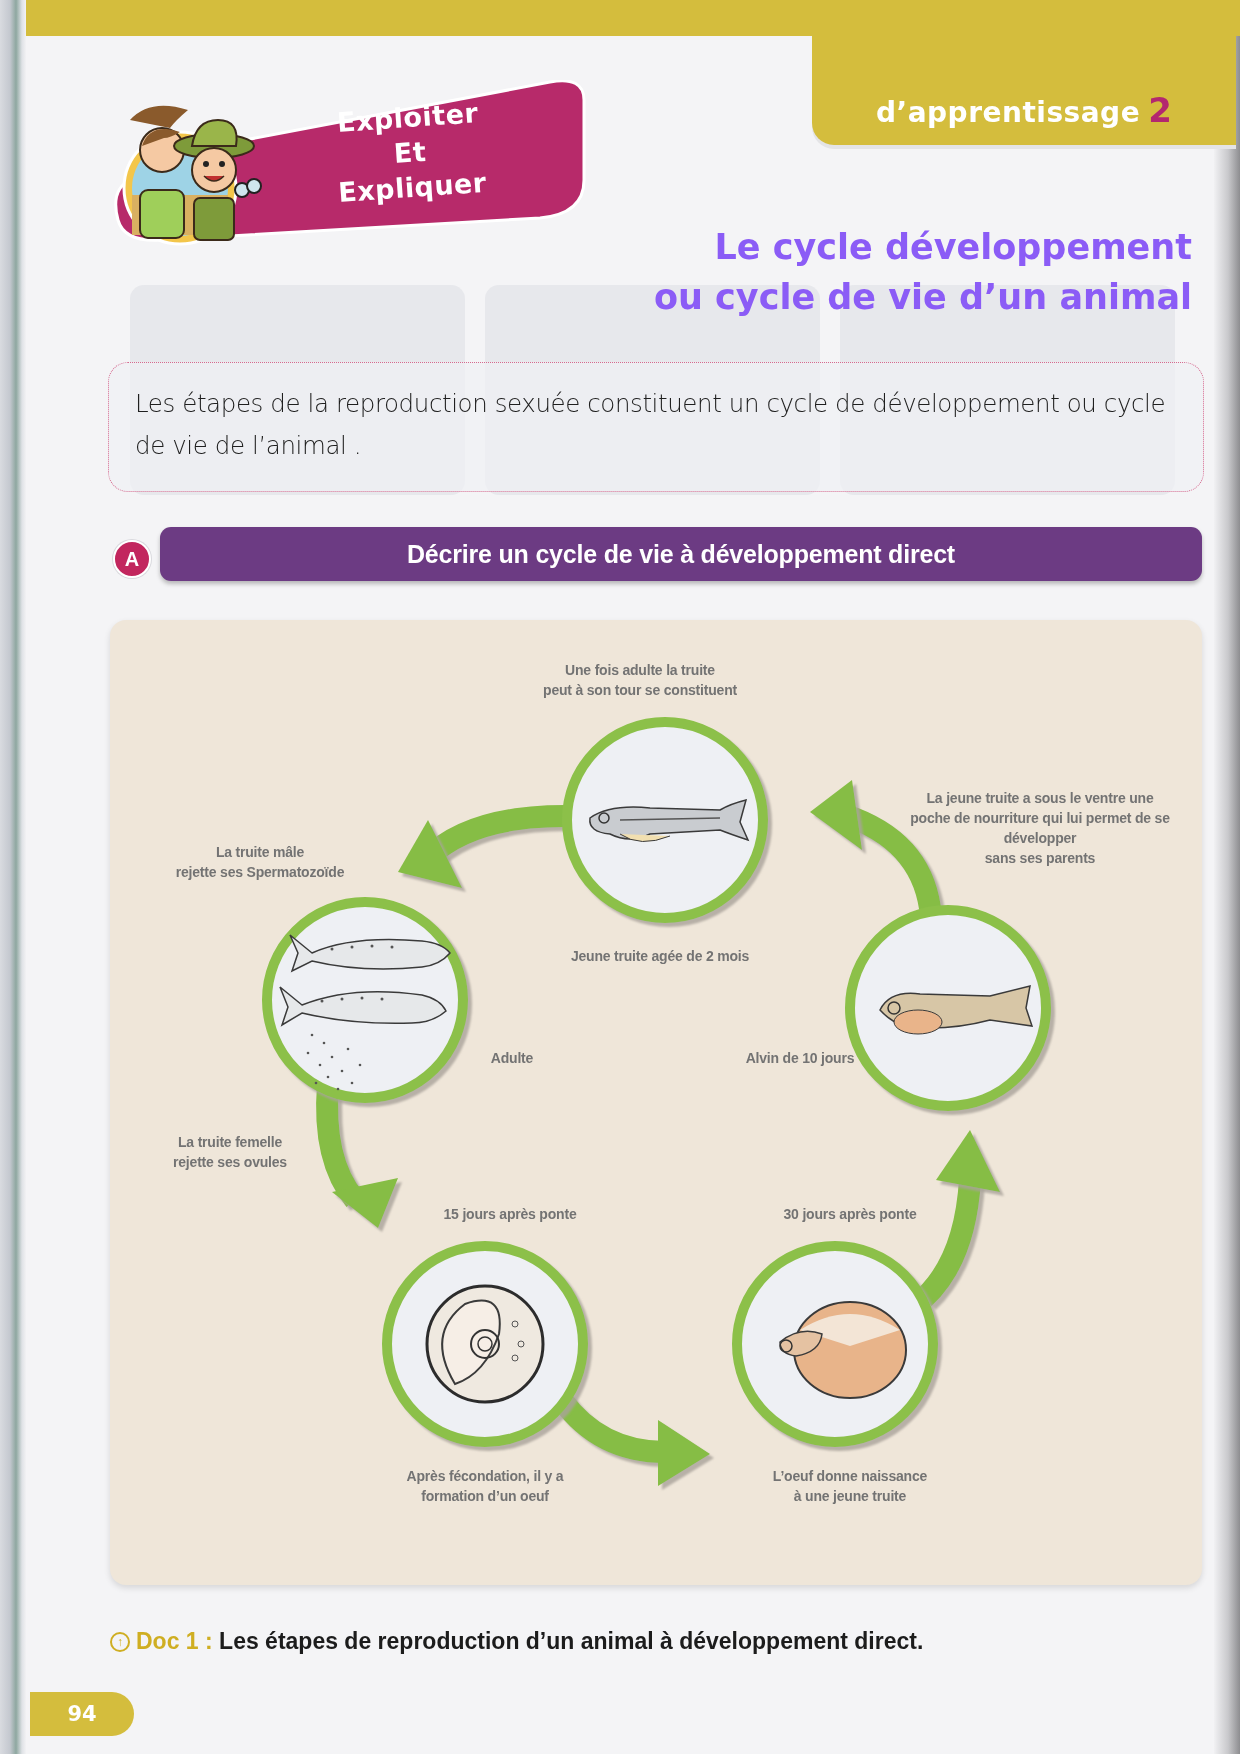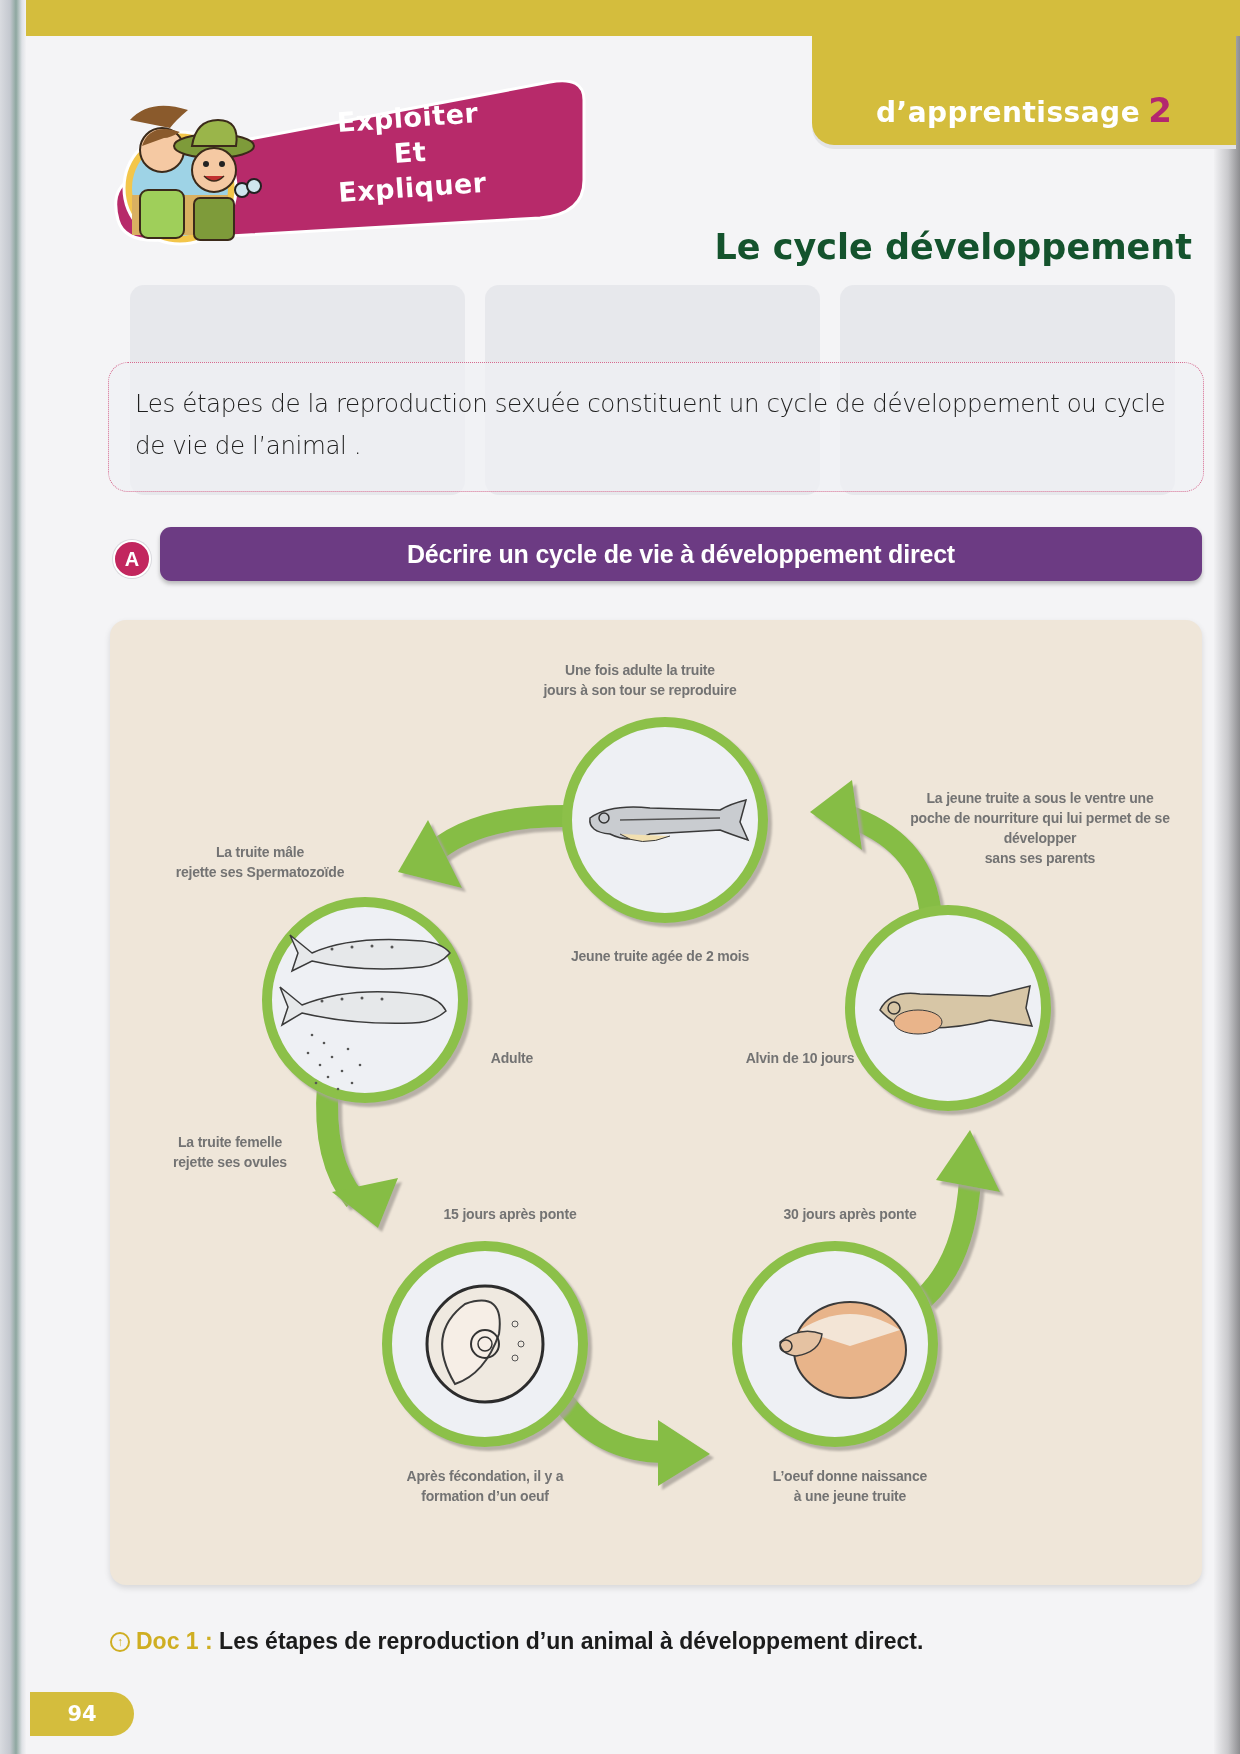--- a/index.html
+++ b/index.html
@@ -41,21 +41,21 @@
   .explain-text {
     position:absolute; left:300px; top:108px; width:260px; text-align:center;
     color:#fff; font-family:"DejaVu Sans", sans-serif; font-weight:bold;
     font-size:27px; line-height:35px; letter-spacing:0.5px;
     transform:rotate(-4deg);
   }
 
   .page-title {
     position:absolute; right:48px; top:222px; text-align:right;
     font-family:"DejaVu Sans", sans-serif; font-weight:bold;
-    font-size:35px; line-height:50px; color:#14532d;
+    font-size:35px; line-height:50px; color:#8b5cf6;
   }
 
   .intro-box {
     position:absolute; left:108px; top:362px; width:1094px; height:128px;
     border:1.5px dotted #d66a8e; border-radius:20px;
     background:rgba(240,241,245,0.7);
     text-decoration:underline;
   }
   .intro-box p {
     margin:0; position:absolute; left:26px; top:20px; right:26px;
@@ -151,20 +151,21 @@
   </svg>
   <div class="explain-text" style="left:170px;top:20px;">
     <div>Exploiter</div>
     <div>Et</div>
     <div>Expliquer</div>
   </div>
 </div>
 
 <div class="page-title">
   <div>Le cycle développement</div>
+  <div>ou cycle de vie d’un animal</div>
 </div>
 
 <div class="intro-box">
   <p>Les étapes de la reproduction sexuée constituent un cycle de développement ou cycle de vie de l’animal .</p>
 </div>
 
 <div class="section-a-badge">A</div>
 <div class="section-a-bar">Décrire un cycle de vie  à développement direct</div>
 
 <div class="diagram">
@@ -258,21 +259,21 @@
     <g transform="translate(730,730)">
       <ellipse cx="10" cy="0" rx="56" ry="48" fill="#e8b48a" stroke="#3a3a3a" stroke-width="2"></ellipse>
       <path d="M-40 -20 Q10 -52 60 -20 L10 -4 Z" fill="#f3e5d6"></path>
       <path d="M-60 -8 Q-40 -24 -18 -16 Q-20 2 -44 6 Q-60 4 -60 -8 Z" fill="#e5c2a2" stroke="#3a3a3a" stroke-width="1.5"></path>
       <circle cx="-54" cy="-4" r="6" fill="none" stroke="#333" stroke-width="1.5"></circle>
     </g>
   </svg>
 
   <div class="lbl" style="left:380px;top:40px;width:300px;">
     <div>Une fois adulte la truite</div>
-    <div>jours à son tour se reproduire</div>
+    <div>peut à son tour se constituent</div>
   </div>
   <div class="lbl" style="left:400px;top:326px;width:300px;">Jeune truite agée de 2 mois</div>
 
   <div class="lbl" style="left:40px;top:222px;width:220px;">
     <div>La truite mâle</div>
     <div>rejette ses Spermatozoïde</div>
   </div>
   <div class="lbl" style="left:352px;top:428px;width:100px;">Adulte</div>
   <div class="lbl" style="left:20px;top:488px;width:200px;margin-top:24px;">
     <div>La truite femelle</div>

